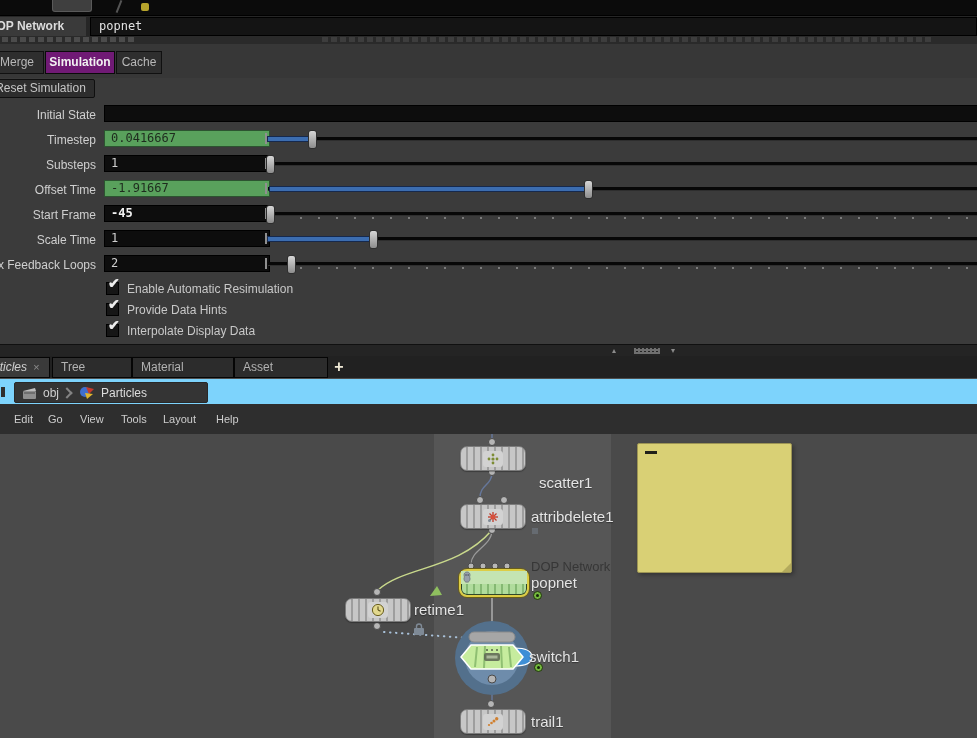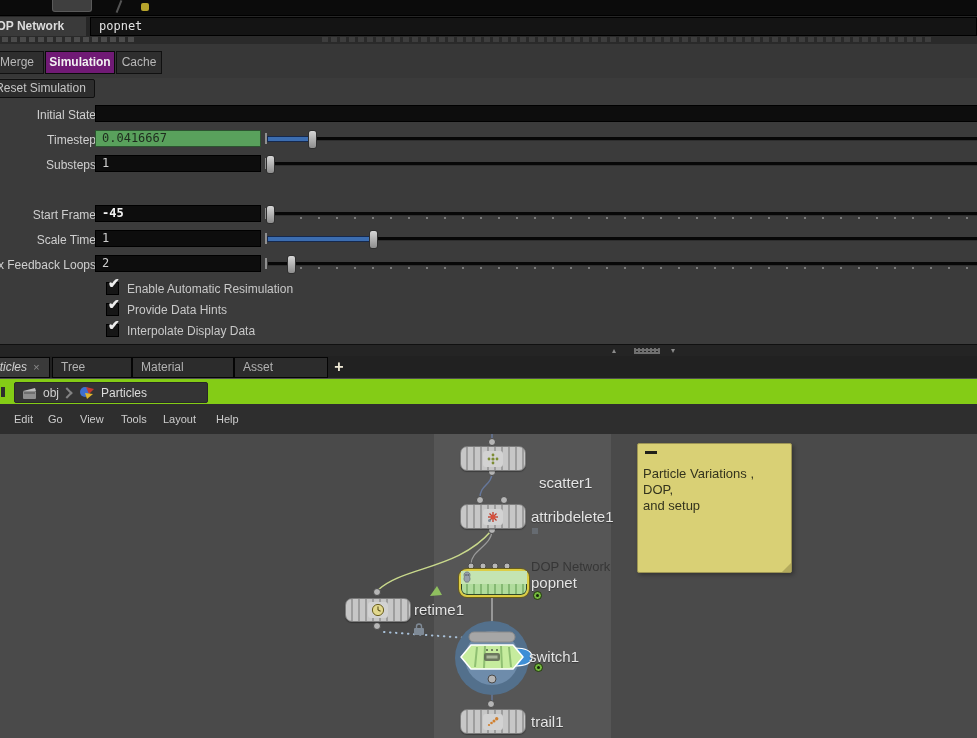--- a/index.html
+++ b/index.html
@@ -26,21 +26,21 @@
         font-size:12px;line-height:21px;text-align:center;}
   .ftab.active{background:#701a75;color:#f2f2f2;font-weight:bold;border-color:#0a0a0a;}
   
   #btnrow{left:0;top:78px;width:977px;height:19px;background:#3b3b3b;}
   #resetbtn{left:-14px;top:1px;width:107px;height:17px;background:#2d2d2d;border:1px solid #0f0f0f;border-radius:2px;
       color:#c6c6c6;font-size:12px;line-height:17px;text-align:center;white-space:nowrap;}
   
   .prow{left:0;width:977px;height:25px;}
   .plabel{left:0;top:3px;width:96px;color:#cfcfcf;font-size:12px;line-height:17px;text-align:right;
           white-space:nowrap;overflow:hidden;direction:rtl;}
-  .pfield{left:95px;top:1px;width:158px;height:15px;background:#0d0d0d;border:1px solid #000;
+  .pfield{left:104px;top:1px;width:158px;height:15px;background:#0d0d0d;border:1px solid #000;
           color:#cfcfcf;font-family:"DejaVu Sans Mono",monospace;font-size:12px;line-height:15px;padding-left:6px;}
   .pfield.wide{width:auto;right:0;}
   .pfield.keyed{background:#59a15c;border-color:#2c5430;color:#1e2b1e;}
   .pfield.boldval{color:#f2f2f2;font-weight:bold;}
   .slider{left:264px;top:0;right:0;height:19px;}
   .track{left:4px;top:8px;right:0;height:3px;background:#070707;border-bottom:1px solid rgba(120,120,120,.35);}
   .cap{left:1px;top:4px;width:2px;height:11px;background:#8f8f8f;}
   .fill{top:7px;height:4px;background:#3c6db0;border:1px solid #16294d;}
   .handle{top:1px;width:7px;height:17px;border-radius:3px;background:linear-gradient(#d6d6d6,#8d8d8d);border:1px solid #2e2e2e;}
   .ticks{left:36px;top:13px;right:4px;height:2px;background:repeating-linear-gradient(90deg,#7b7b7b 0 2px,transparent 2px 18px);}
@@ -55,21 +55,21 @@
   #divider .grip{left:634px;top:3px;width:26px;height:6px;
       background:repeating-linear-gradient(90deg,#6f6f6f 0 2px,transparent 2px 4px),repeating-linear-gradient(0deg,#6f6f6f 0 2px,transparent 2px 3px);}
   
   #panetabs{left:0;top:356px;width:977px;height:22px;background:#212121;border-bottom:1px solid #000;}
   .ptab{top:1px;height:19px;background:#2c2c2c;border:1px solid #050505;color:#b2b2b2;font-size:12px;line-height:19px;}
   .ptab.active{background:#3a3a3a;color:#cfcfcf;font-style:italic;}
   .ptab .lbl{padding:0 6px 0 8px;}
   .ptab .x{color:#8d8d8d;font-size:11px;padding-right:7px;}
   #addtab{left:330px;top:2px;width:18px;color:#efe9d6;font-size:16px;font-weight:bold;line-height:18px;text-align:center;}
   
-  #pathbar{left:0;top:378px;width:977px;height:26px;background:#84cc16;border-top:1px solid #4e4e4e;border-bottom:1px solid #252525;}
+  #pathbar{left:0;top:378px;width:977px;height:26px;background:#7dd3fc;border-top:1px solid #4e4e4e;border-bottom:1px solid #252525;}
   #pathbar .corner{left:1px;top:8px;width:4px;height:10px;background:#2e2e2e;}
   #pathchip{left:14px;top:3px;width:192px;height:19px;background:#343434;border:1px solid #282828;border-radius:2px;display:flex;align-items:center;}
   #pathchip span{font-size:12px;color:#d0d0d0;}
   .crumb-sep{width:6px;height:6px;border-top:2px solid #848484;border-right:2px solid #848484;transform:rotate(45deg);margin:0 8px 0 4px;}
   
   #menubar{left:0;top:404px;width:977px;height:30px;background:#2e2e2e;border-bottom:2px solid #141414;}
   .menuitem{top:6px;font-size:11px;color:#cdcdcd;line-height:18px;}
   
   #network{left:0;top:434px;width:977px;height:304px;background:#4a4a4a;overflow:hidden;}
   #band{left:434px;top:0;width:177px;height:304px;background:#565656;}
@@ -143,20 +143,30 @@
   <div class="abs prow" style="top:154px;">
     <div class="abs plabel">Substeps</div>
     <div class="abs pfield">1</div>
     <div class="abs slider">
       <div class="abs cap"></div>
         <div class="abs track"></div>
       <div class="abs handle" style="left:2px;"></div>
     </div>
   </div>
 
+  <div class="abs prow" style="top:179px;">
+    <div class="abs plabel">Offset Time</div>
+    <div class="abs pfield keyed">-1.91667</div>
+    <div class="abs slider">
+      <div class="abs cap"></div>
+        <div class="abs track"></div>
+      <div class="abs fill" style="left:5px;width:315px;"></div>
+      <div class="abs handle" style="left:320px;"></div>
+    </div>
+  </div>
 
   <div class="abs prow" style="top:204px;">
     <div class="abs plabel">Start Frame</div>
     <div class="abs pfield boldval">-45</div>
     <div class="abs slider">
       <div class="abs cap"></div>
         <div class="abs track"></div>
       <div class="abs ticks"></div>
       <div class="abs handle" style="left:2px;"></div>
     </div>
@@ -375,20 +385,18 @@
               <circle cx="8" cy="5" r="1.5"></circle>
               <circle cx="10.7" cy="2.8" r="1.7"></circle>
             </g>
           </svg>
       </div>
     </div>
     <div class="abs nodelabel" style="left:531px;top:279px;">trail1</div>
 
     <div class="abs" id="note">
       <div class="minus"></div>
-      <div class="txt"><span>Particle Variations , DOP,</span><br>
-        <span>and setup</span></div>
       <div class="fold"></div>
     </div>
 
   </div>
 
 </div>
 
 </body></html>

